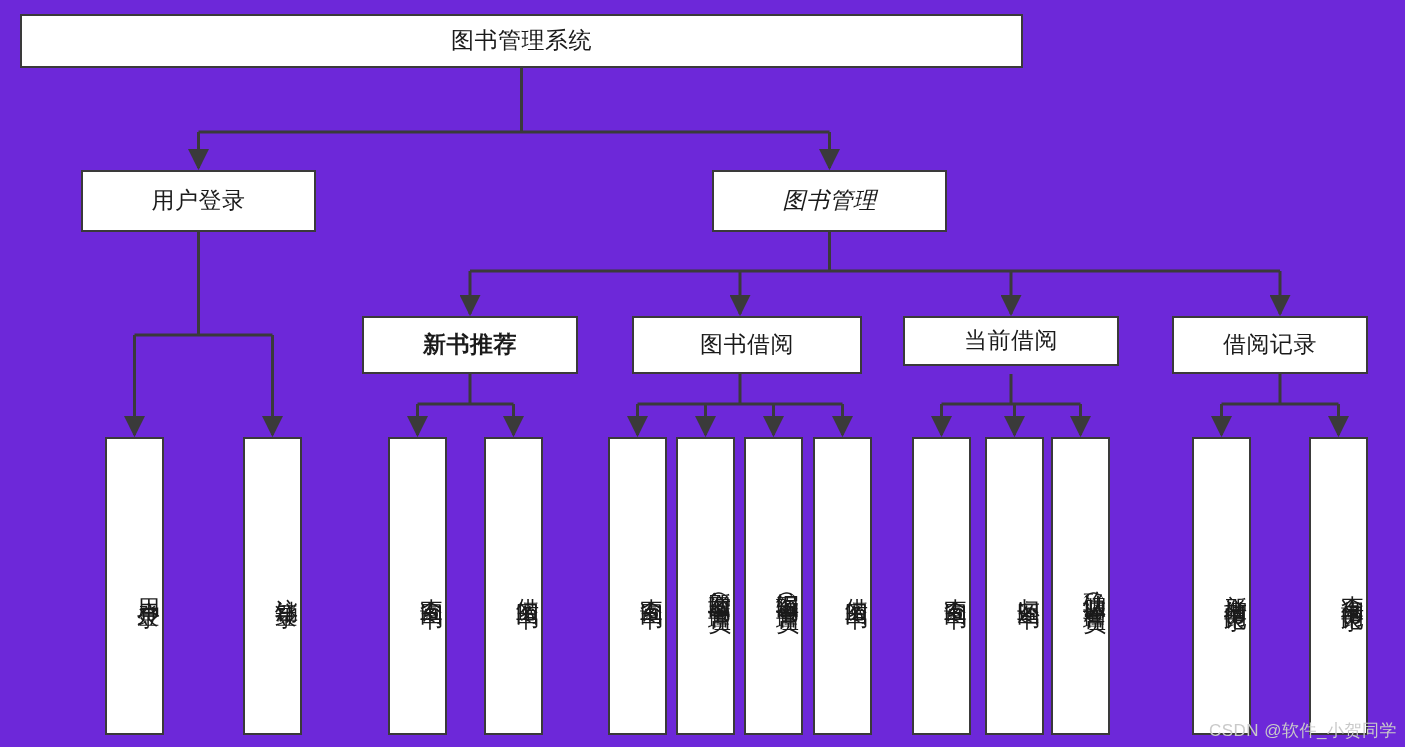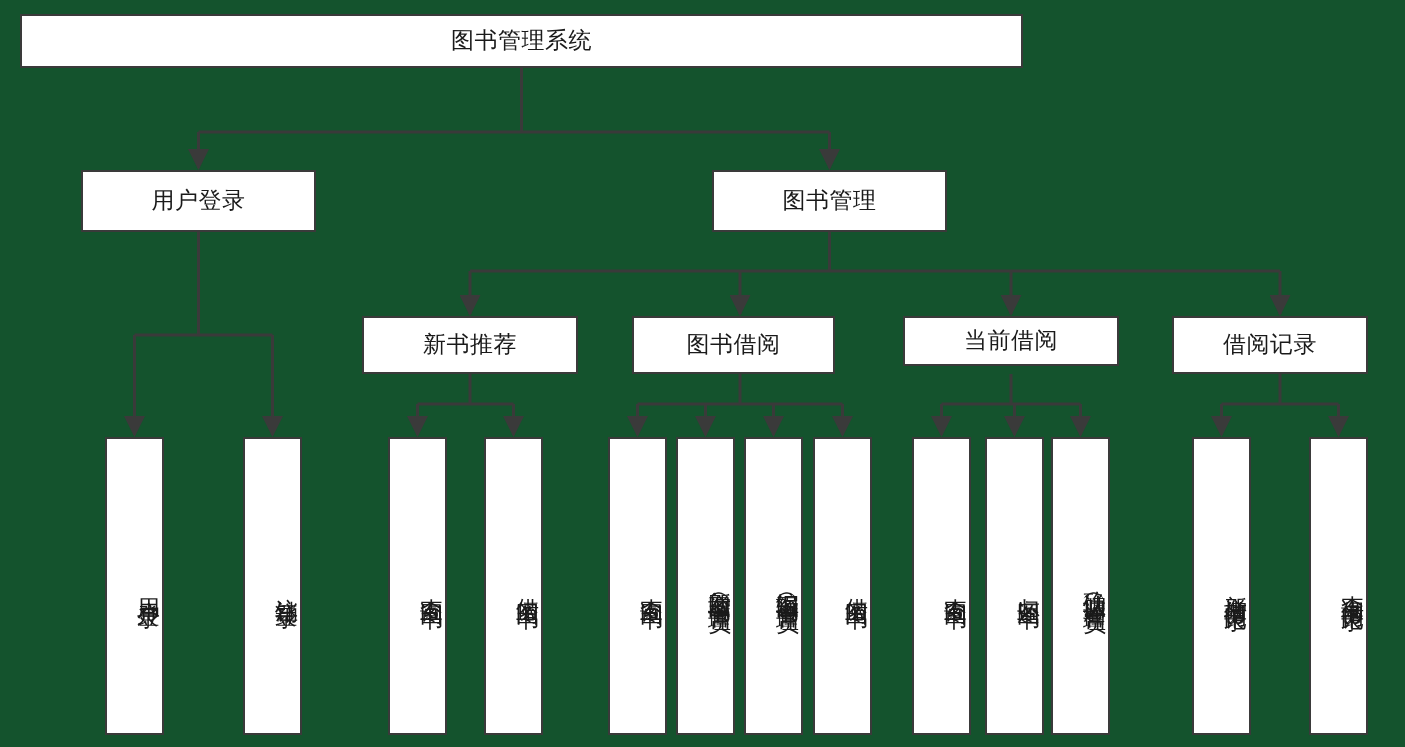--- a/index.html
+++ b/index.html
@@ -8,21 +8,21 @@
     padding: 0;
     background: #ffffff;
   }
   body {
     font-family: "Liberation Sans", "DejaVu Sans", sans-serif;
   }
   #canvas {
     position: relative;
     width: 1405px;
     height: 747px;
-    background: #14532d;
+    background: #6d28d9;
     overflow: hidden;
   }
   svg.edges {
     position: absolute;
     left: 0;
     top: 0;
     width: 1405px;
     height: 747px;
     pointer-events: none;
   }
@@ -118,27 +118,27 @@
       </g>
   </svg>
 
   <div id="node-layer">
       <div class="node node-h" style="left: 20px; top: 14px; width: 1003px; height: 54px;">
         <span>图书管理系统</span>
       </div>
       <div class="node node-h" style="left: 81px; top: 170px; width: 235px; height: 62px;">
         <span>用户登录</span>
       </div>
-      <div class="node node-h" style="left: 712px; top: 170px; width: 235px; height: 62px;">
+      <div class="node node-h" style="left: 712px; top: 170px; width: 235px; height: 62px; font-style: italic;">
         <span>图书管理</span>
       </div>
-      <div class="node node-h" style="left: 362px; top: 316px; width: 216px; height: 58px;">
+      <div class="node node-h" style="left: 362px; top: 316px; width: 216px; height: 58px; font-weight: bold;">
         <span>新书推荐</span>
       </div>
-      <div class="node node-h" style="left: 632px; top: 316px; width: 203px; height: 58px;">
+      <div class="node node-h" style="left: 632px; top: 316px; width: 230px; height: 58px;">
         <span>图书借阅</span>
       </div>
       <div class="node node-h" style="left: 903px; top: 316px; width: 216px; height: 50px;">
         <span>当前借阅</span>
       </div>
       <div class="node node-h" style="left: 1172px; top: 316px; width: 196px; height: 58px;">
         <span>借阅记录</span>
       </div>
       <div class="node node-v" style="left: 105px; top: 437px; width: 59px; height: 298px;">
         <span>用户登录</span>
@@ -174,14 +174,15 @@
         <span>确认归还（管理员）</span>
       </div>
       <div class="node node-v" style="left: 1192px; top: 437px; width: 59px; height: 298px;">
         <span>新增借阅记录</span>
       </div>
       <div class="node node-v" style="left: 1309px; top: 437px; width: 59px; height: 298px;">
         <span>查询借阅记录</span>
       </div>
     </div>
 
+  <div class="watermark">CSDN @软件_小贺同学</div>
 
 </div>
 
 </body></html>

